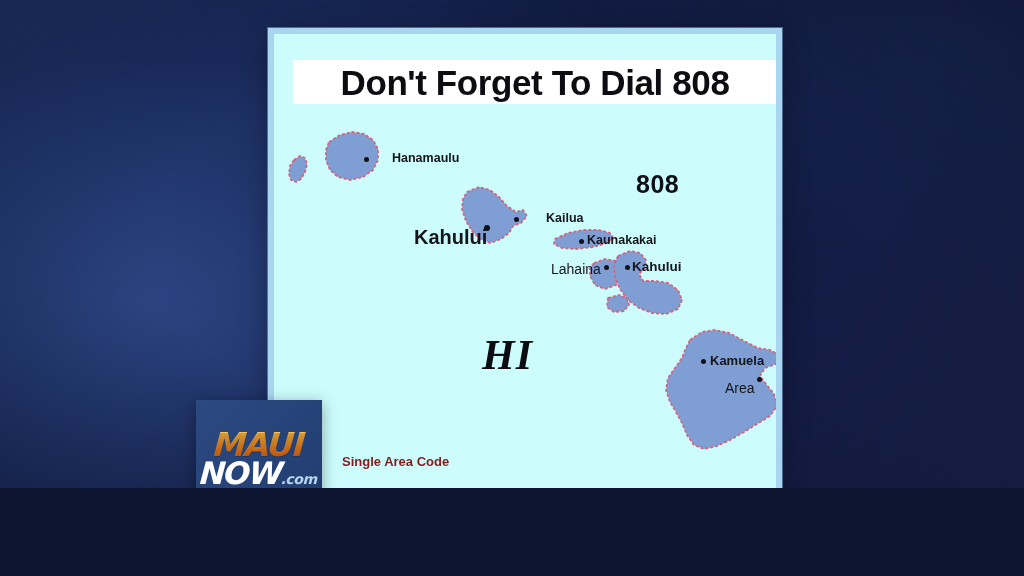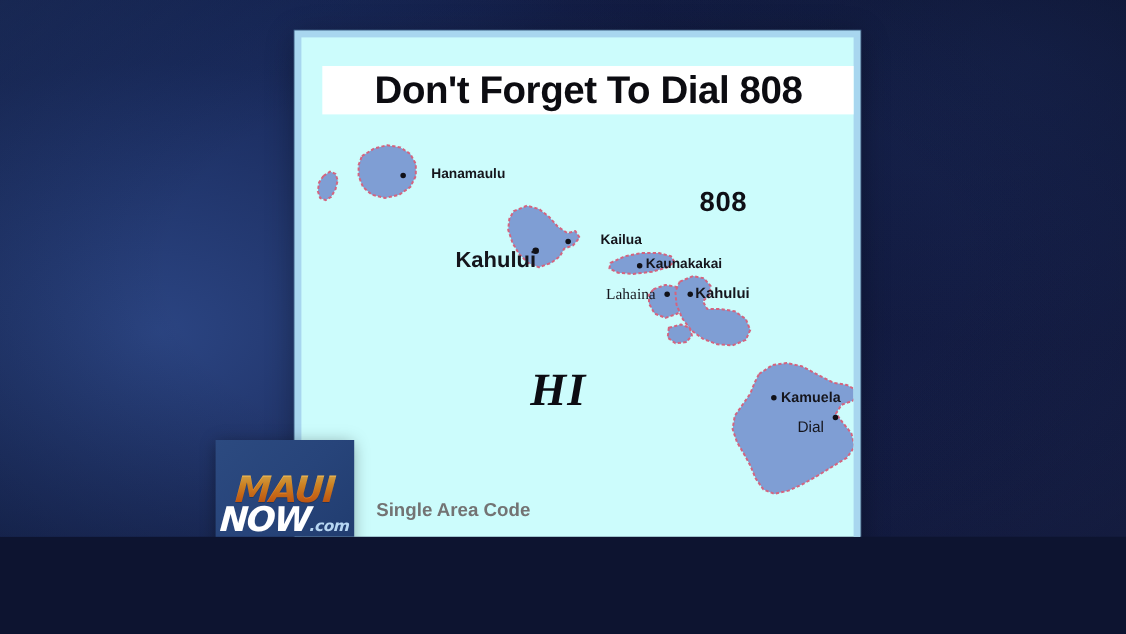--- a/index.html
+++ b/index.html
@@ -90,21 +90,21 @@
     position: absolute;
     font-family: "Liberation Sans", sans-serif;
     font-weight: bold;
     color: #15151c;
     white-space: nowrap;
   }
   .lbl-hanamaulu { left: 98px; top: 117px;  font-size: 12.5px; padding-left: 20px; }
   .lbl-kailua    { left: 248px; top: 177px; font-size: 12.5px; padding-left: 24px; }
   .lbl-honolulu  { left: 140px; top: 192px; font-size: 20px; }
   .lbl-kaunakakai{ left: 313px; top: 199px; font-size: 12.5px; }
-  .lbl-lahaina   { left: 277px; top: 227px; font-size: 14px; font-weight: normal; font-family: Liberation Serif, serif; }
+  .lbl-lahaina   { left: 277px; top: 227px; font-size: 14px; font-weight: normal; }
   .lbl-kahului   { left: 358px; top: 225px; font-size: 13.5px; }
   .lbl-kamuela   { left: 436px; top: 319px; font-size: 13px; text-align: center; }
   .lbl-hilo      { left: 451px; top: 346px; font-size: 14px; font-weight: normal; }
 
   .area-code {
     position: absolute;
     left: 362px;
     top: 136px;
     font-family: "Liberation Sans", sans-serif;
     font-weight: bold;
@@ -122,22 +122,22 @@
     font-size: 42px;
     color: #0c0c12;
     letter-spacing: 1px;
   }
   .caption {
     position: absolute;
     left: 68px;
     top: 420px;
     font-family: "Liberation Sans", sans-serif;
     font-weight: bold;
-    font-size: 17px;
-    color: #737373;
+    font-size: 13px;
+    color: #7f1d1d;
   }
 
   
   .city-dot {
     position: absolute;
     width: 5px;
     height: 5px;
     background: #111118;
     border-radius: 50%;
   }
@@ -257,21 +257,21 @@
       <div class="city-dot dot-kamuela"></div>
       <div class="city-dot dot-hilo"></div>
 
       <div class="map-label lbl-hanamaulu">Hanamaulu</div>
       <div class="map-label lbl-kailua">Kailua</div>
       <div class="map-label lbl-honolulu">Kahului</div>
       <div class="map-label lbl-kaunakakai">Kaunakakai</div>
       <div class="map-label lbl-lahaina">Lahaina</div>
       <div class="map-label lbl-kahului">Kahului</div>
       <div class="map-label lbl-kamuela">Kamuela</div>
-      <div class="map-label lbl-hilo">Dial</div>
+      <div class="map-label lbl-hilo">Area</div>
 
     </div>
   </div>
 
   <div class="logo-box">
     <div class="logo-stack">
       <span class="logo-maui">MAUI</span>
       <span class="logo-nowline">
         <span class="logo-now">NOW</span><span class="logo-com">.com</span>
       </span>

